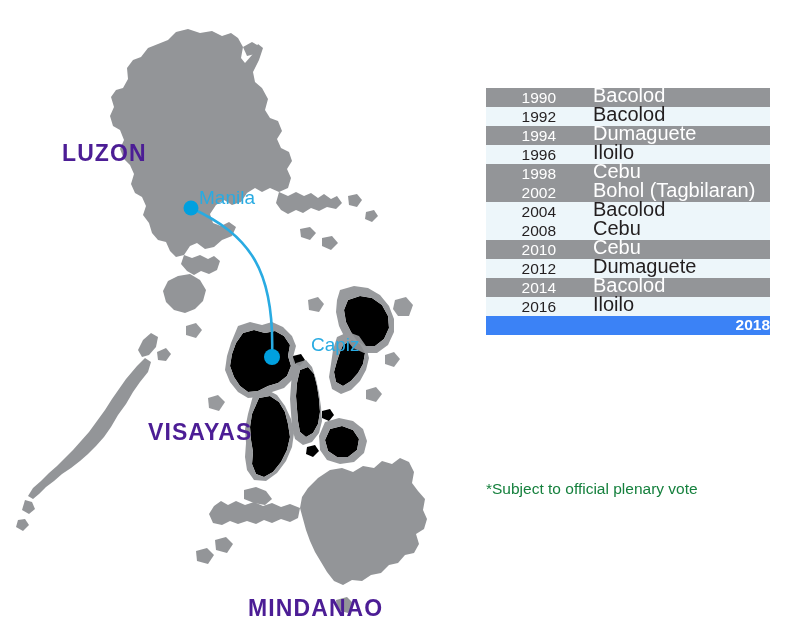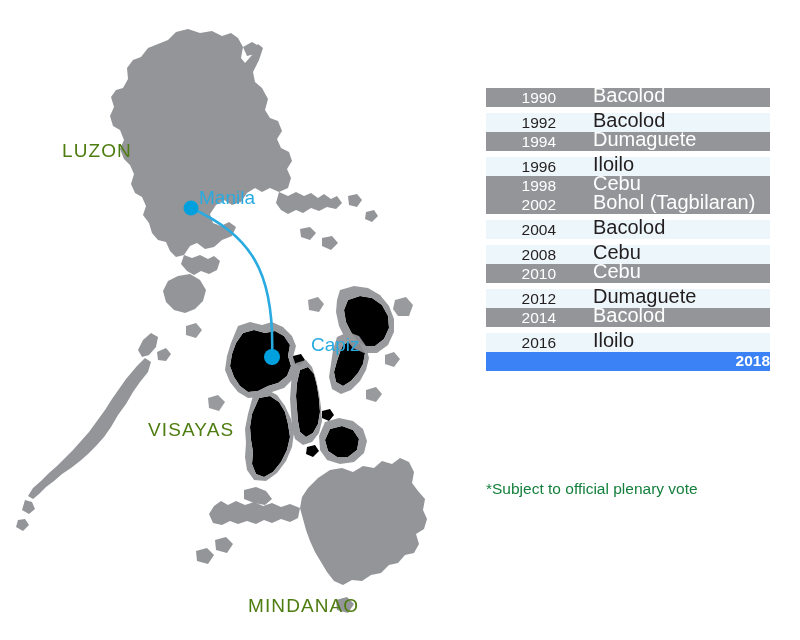--- a/index.html
+++ b/index.html
@@ -28,25 +28,25 @@
   #map-svg {
     position: absolute;
     left: 0;
     top: 0;
     width: 470px;
     height: 640px;
     display: block;
   }
   .region-label {
     position: absolute;
-    color: #4d7c0f;
-    font-size: 19px;
+    color: #4c1d95;
+    font-size: 23px;
     letter-spacing: 1.1px;
     white-space: nowrap;
-    font-weight: 400;
+    font-weight: 700;
   }
   .city-label {
     position: absolute;
     color: #29ABE2;
     font-size: 19px;
     white-space: nowrap;
     font-weight: 400;
   }
   #label-luzon   { left: 62px;  top: 140px; }
   #label-visayas { left: 148px; top: 419px; }
@@ -76,21 +76,21 @@
   }
   .host-row .city {
     flex: 1;
     text-align: left;
     font-size: 20px;
     padding-left: 37px;
     box-sizing: border-box;
   }
   .row-gray  { background: #939598; }
   .row-gray .year, .row-gray .city  { color: #ffffff; }
-  .row-light { background: #EDF6FA; margin-top: 6px; }
+  .row-light { background: #EDF6FA; }
   .row-light .year, .row-light .city { color: #231F20; }
   .row-highlight { background: #3b82f6; flex-direction: column; }
   .row-highlight .year, .row-highlight .city {
     color: #ffffff;
     font-weight: bold;
   }
 
   #footnote {
     position: absolute;
     left: 486px;

